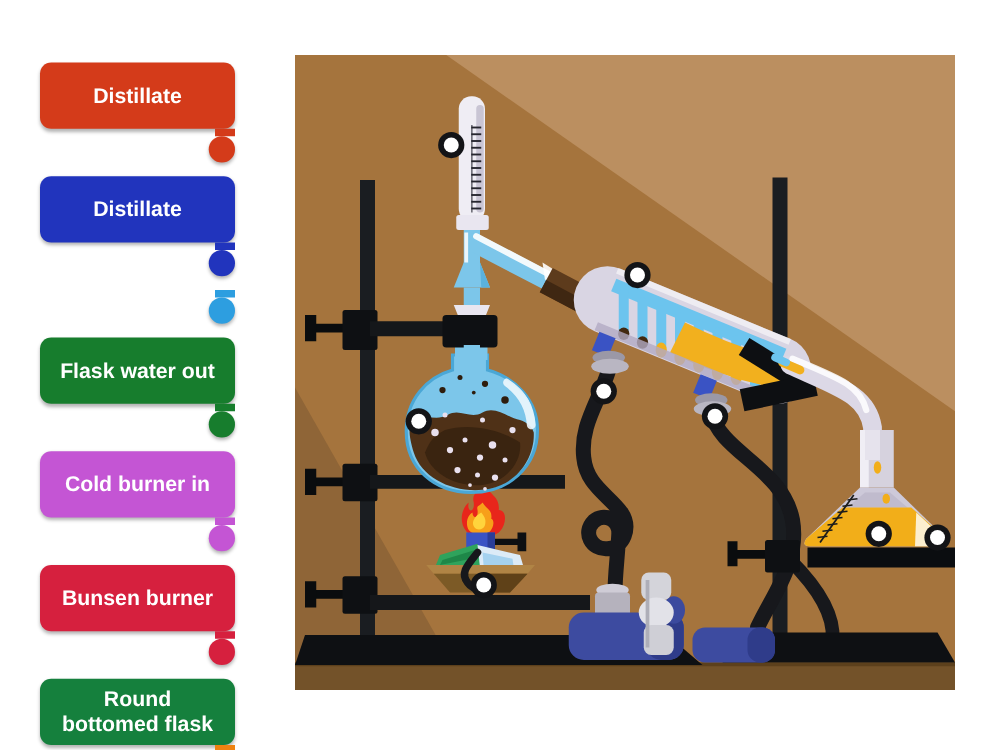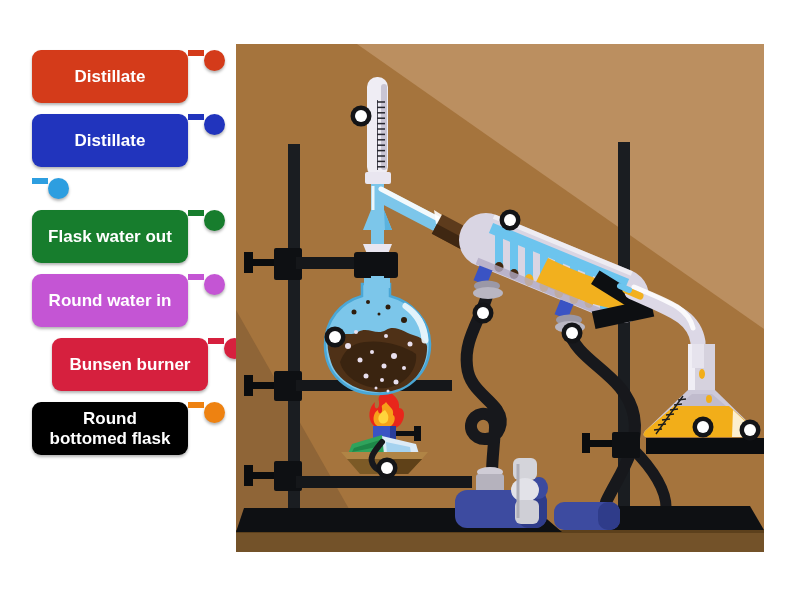--- a/index.html
+++ b/index.html
@@ -1,19 +1,19 @@
 <!DOCTYPE html>
 <html><head>
 <meta charset="utf-8">
 <style>
   html,body{margin:0;padding:0;background:#ffffff;}
   .stage{position:relative;width:800px;height:600px;background:#fff;overflow:hidden;
          font-family:"Liberation Sans",sans-serif;}
   .labels-col{position:absolute;left:32px;top:50px;display:flex;flex-direction:column;gap:11px;}
-  .label-row{display:flex;align-items:flex-start;}
+  .label-row{display:flex;align-items:flex-end;flex-direction:column;}
   .pill{width:156px;height:53px;border-radius:9px;display:flex;align-items:center;justify-content:center;
         text-align:center;color:#fff;font-weight:700;font-size:17px;line-height:1.15;
         white-space:pre-line;box-shadow:0 2px 3px rgba(0,0,0,.3);}
   .stub{width:16px;height:6px;}
   .cdot{width:21px;height:21px;border-radius:50%;box-shadow:0 2px 3px rgba(0,0,0,.3);}
   .diagram{position:absolute;left:236px;top:44px;width:528px;height:508px;}
   svg{display:block;}
 </style>
 </head>
 <body>
@@ -34,31 +34,31 @@
       <div class="label-row">
         <div class="stub" style="background: rgb(45, 158, 224);"></div>
         <div class="cdot" style="background: rgb(45, 158, 224);"></div>
       </div>
       <div class="label-row">
         <div class="pill" style="background: rgb(23, 125, 45);">Flask water out</div>
         <div class="stub" style="background: rgb(23, 125, 45);"></div>
         <div class="cdot" style="background: rgb(23, 125, 45);"></div>
       </div>
       <div class="label-row">
-        <div class="pill" style="background: rgb(196, 85, 212);">Round water in</div>
+        <div class="pill" style="background: rgb(196, 85, 212);">Cold burner in</div>
         <div class="stub" style="background: rgb(196, 85, 212);"></div>
         <div class="cdot" style="background: rgb(196, 85, 212);"></div>
       </div>
       <div class="label-row">
-        <div class="pill" style="background: rgb(214, 32, 62); margin-left: 20px;">Bunsen burner</div>
+        <div class="pill" style="background: rgb(214, 32, 62);">Bunsen burner</div>
         <div class="stub" style="background: rgb(214, 32, 62);"></div>
         <div class="cdot" style="background: rgb(214, 32, 62);"></div>
       </div>
       <div class="label-row">
-        <div class="pill" style="background: #000000;">Round
+        <div class="pill" style="background: #15803d;">Round
 bottomed flask</div>
         <div class="stub" style="background: rgb(238, 130, 17);"></div>
         <div class="cdot" style="background: rgb(238, 130, 17);"></div>
       </div>
     </div>
 
   <div class="diagram">
   <svg id="scene" width="528" height="508" viewBox="0 0 528 508">
     <defs>
       <clipPath id="condClip">

